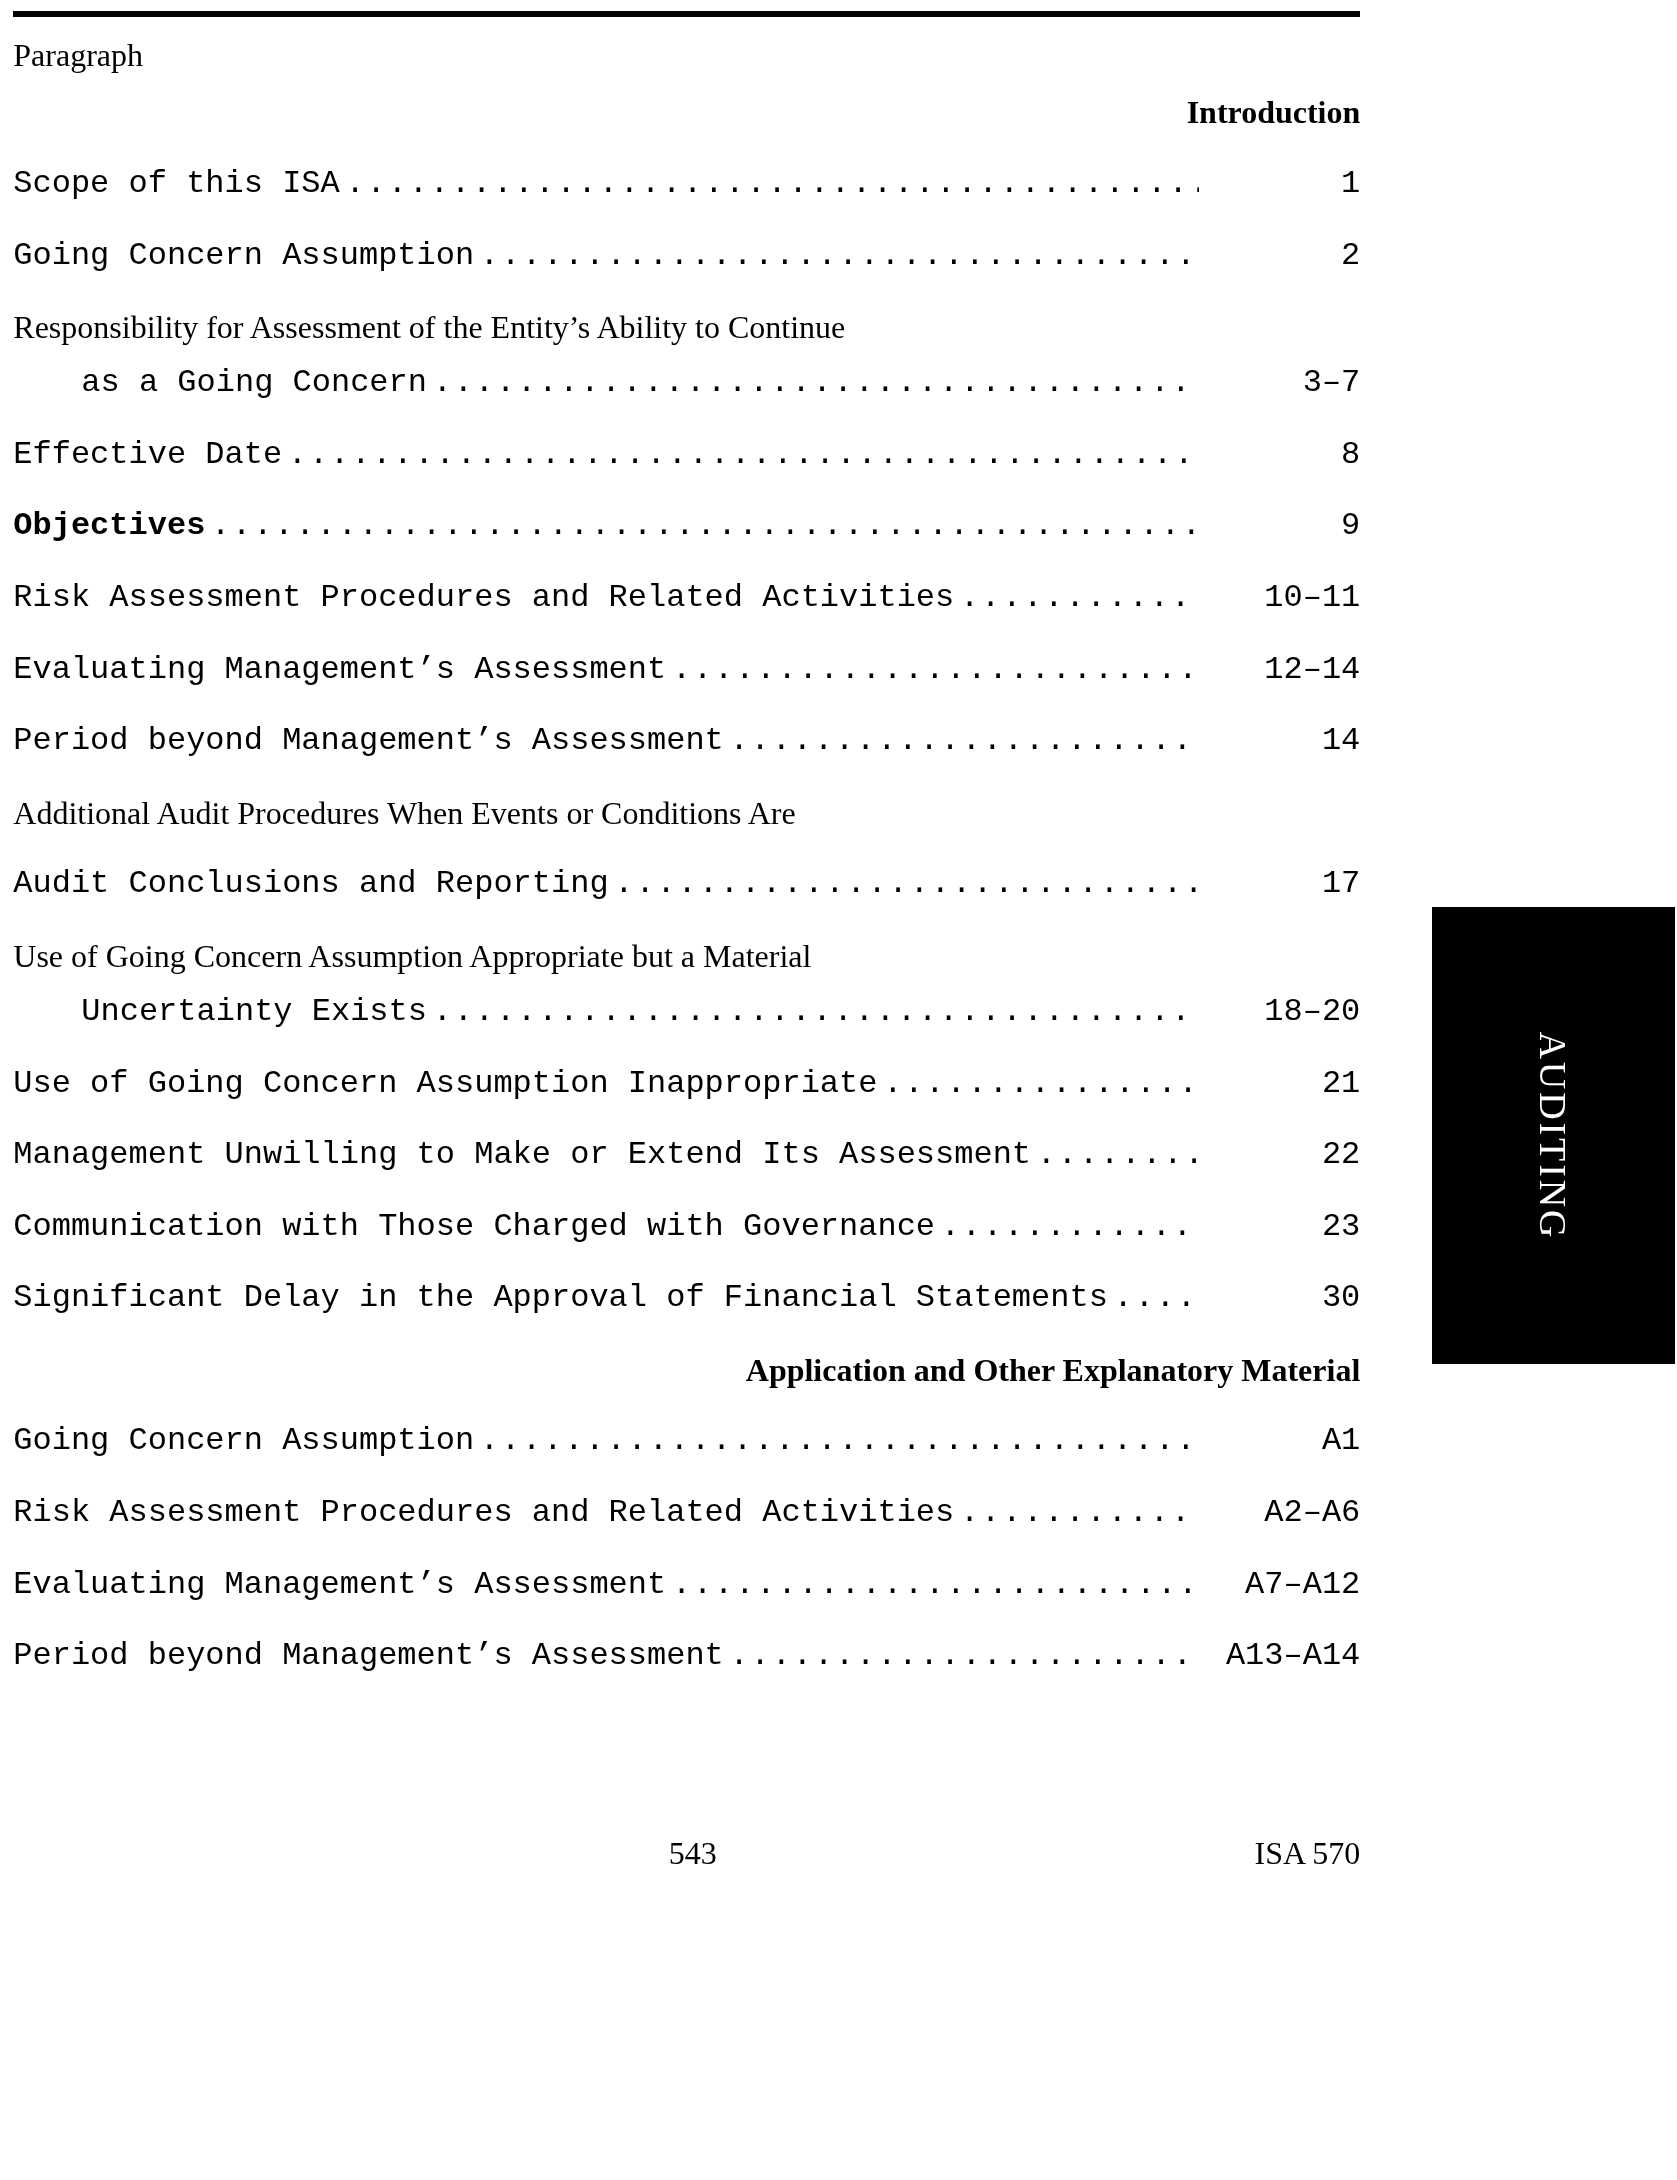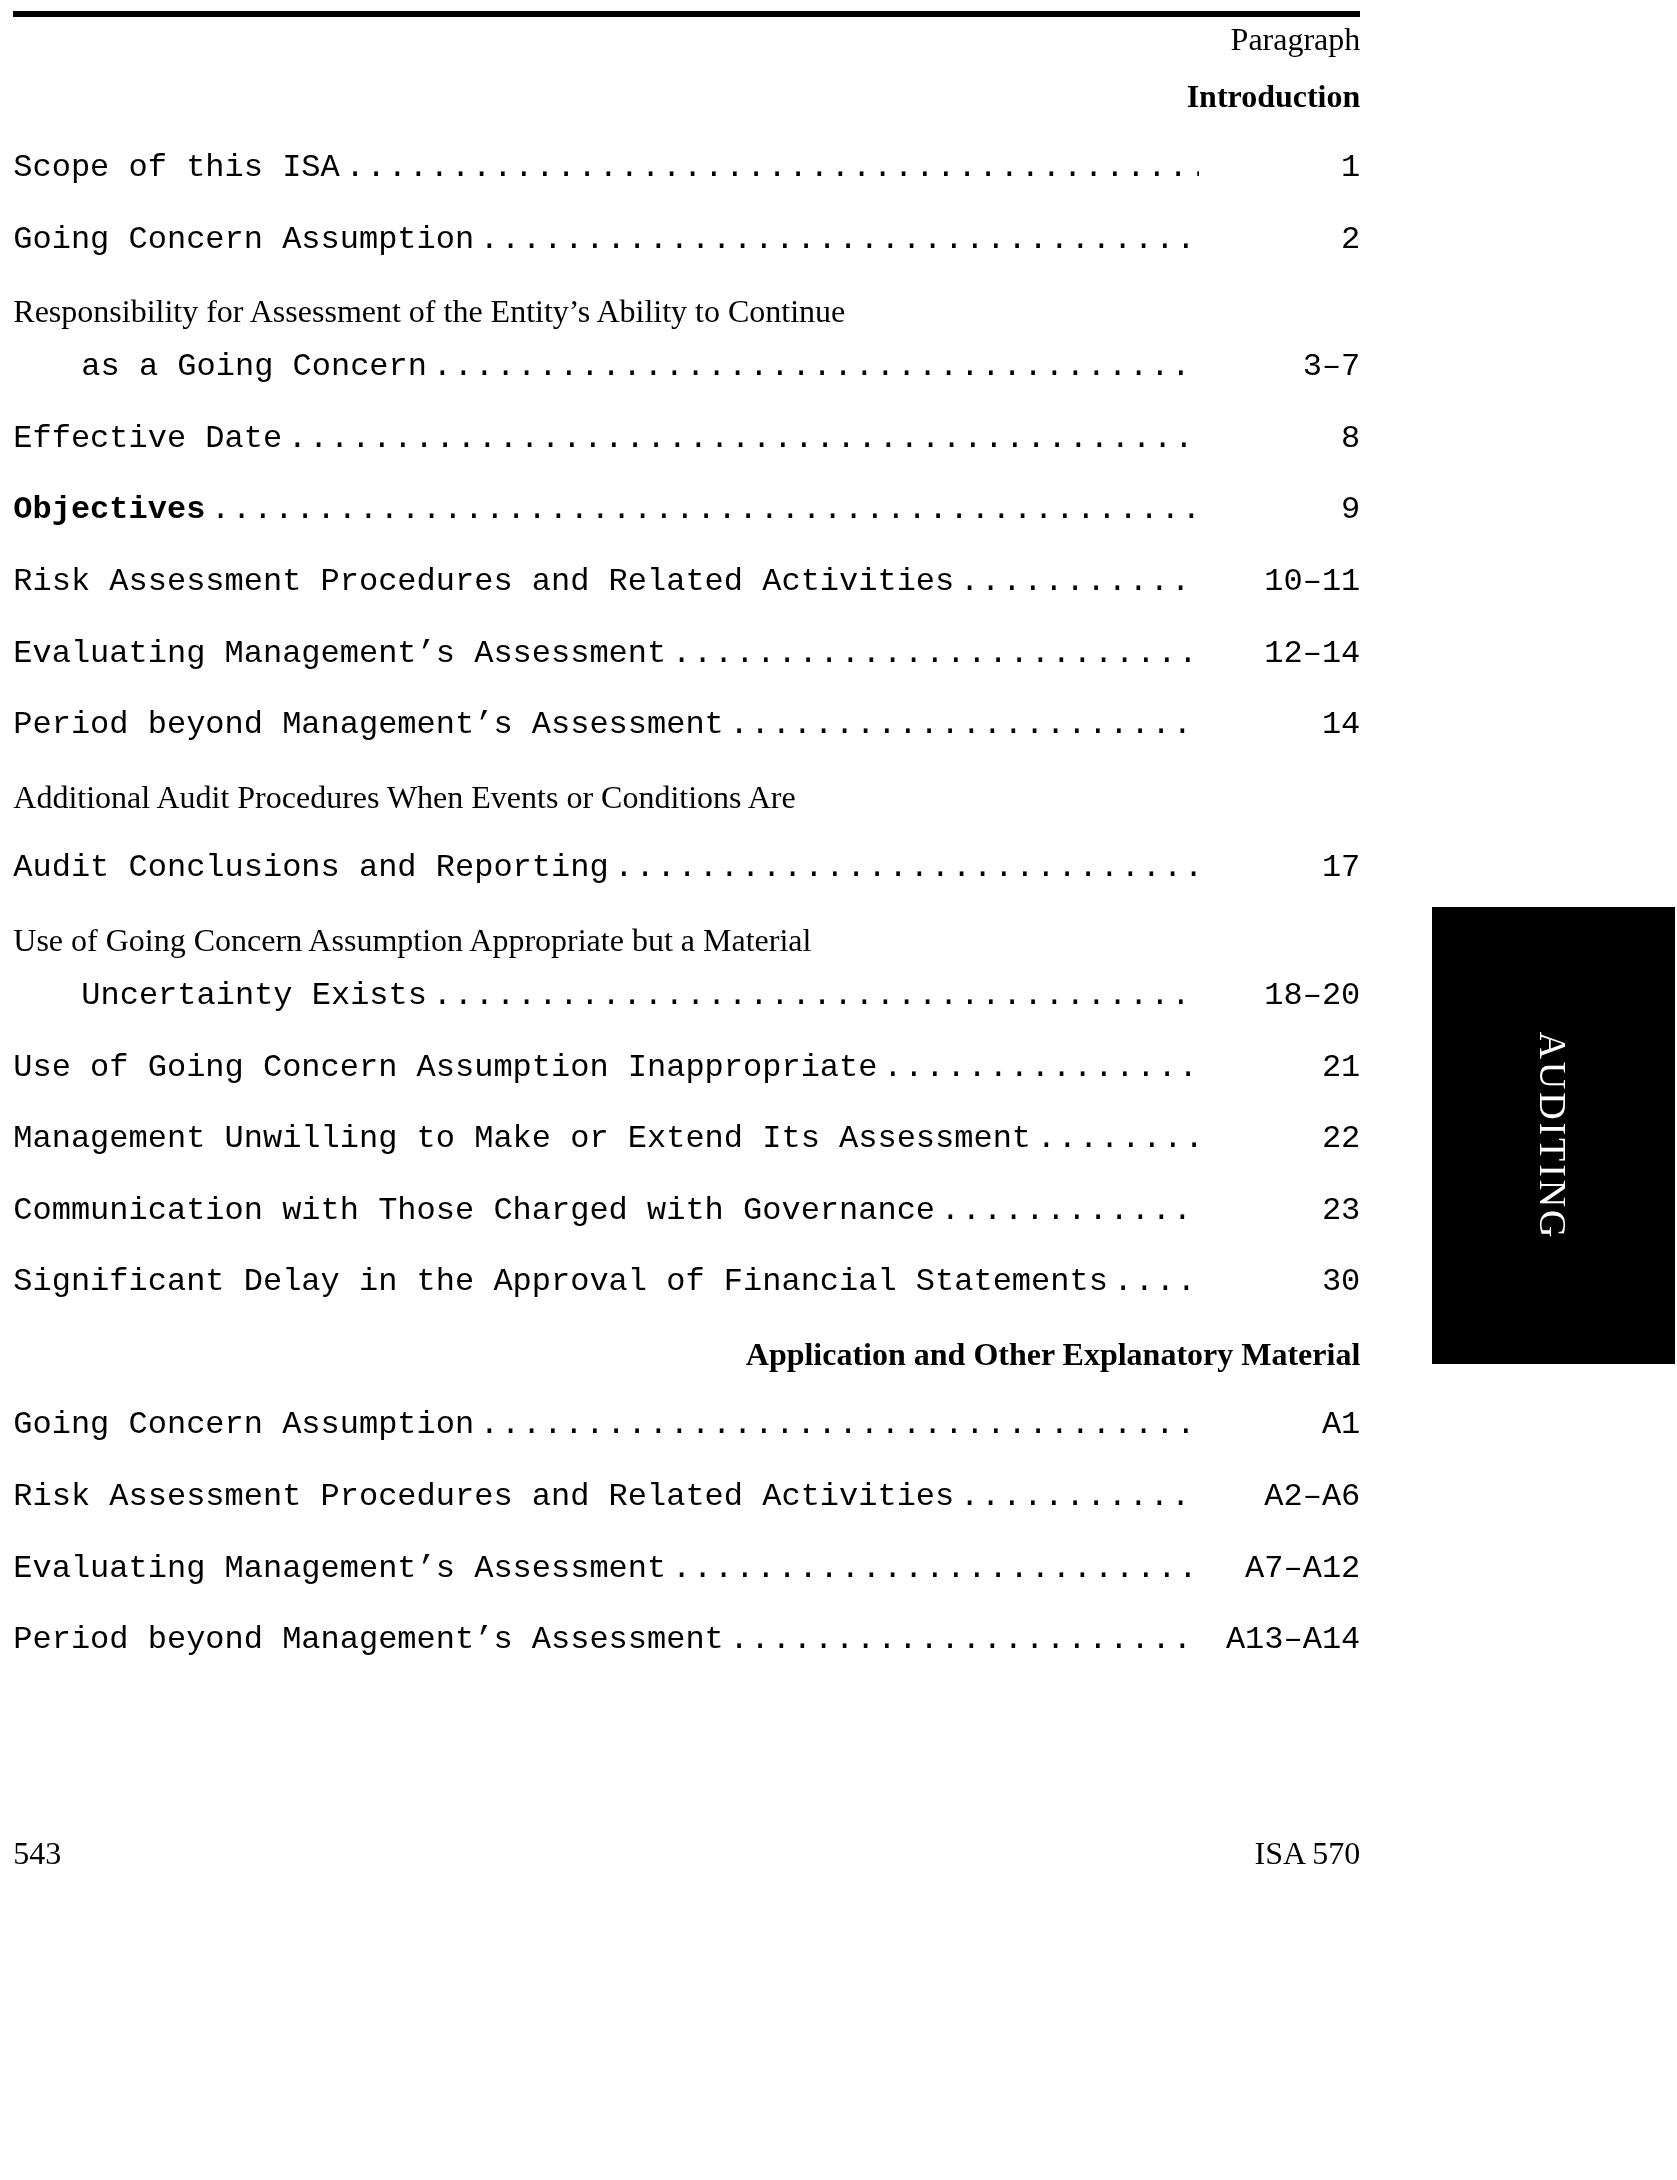--- a/index.html
+++ b/index.html
@@ -8,23 +8,23 @@
     width:1678px; height:2181px;
     font-family:"Liberation Serif", serif;
     color:#000;
     position:relative;
     overflow:hidden;
   }
   .page { position:relative; width:1678px; height:2181px; background:#fff; }
   .content { position:absolute; left:13.3px; top:0; width:1347px; }
   .top-rule { margin-top:11.4px; height:5.7px; background:#000; }
   .paragraph-label {
-    margin-top:0;
+    margin-top:16px;
     font-size:32px; line-height:44px;
-    text-align:right;
+    text-align:left;
   }
   .toc { margin-top:13.3px; }
   .row { font-size:32px; line-height:44px; margin-bottom:27.6px; }
   .heading { font-weight:bold;text-align:right; }
   .entry-line { display:flex; align-items:baseline; width:100%;font-family:Liberation Mono, monospace; }
   .title { white-space:nowrap; flex:none; }
   .bold { font-weight:bold; }
   .line1 { margin-bottom:6.7px; }
   .indent { padding-left:68px;margin-top:12px; }
   .leader {
@@ -48,21 +48,21 @@
   .side-tab .tab-text {
     transform:rotate(90deg);
     font-size:38px; letter-spacing:2.9px;
     white-space:nowrap;
     font-family:"Liberation Serif", serif;
   }
   .footer {
     position:absolute; top:1831px; left:13.3px; width:1347px;
     height:44px; font-size:32px; line-height:44px;
   }
-  .footer .page-num { position:absolute; left:0; right:0; text-align:left; }
+  .footer .page-num { position:absolute; left:12px; right:0; text-align:center; }
   .footer .doc-ref { position:absolute; right:0; }
 </style>
 </head>
 <body>
 
 <div class="page">
   <div class="content">
 
     <div class="top-rule"></div>
 

